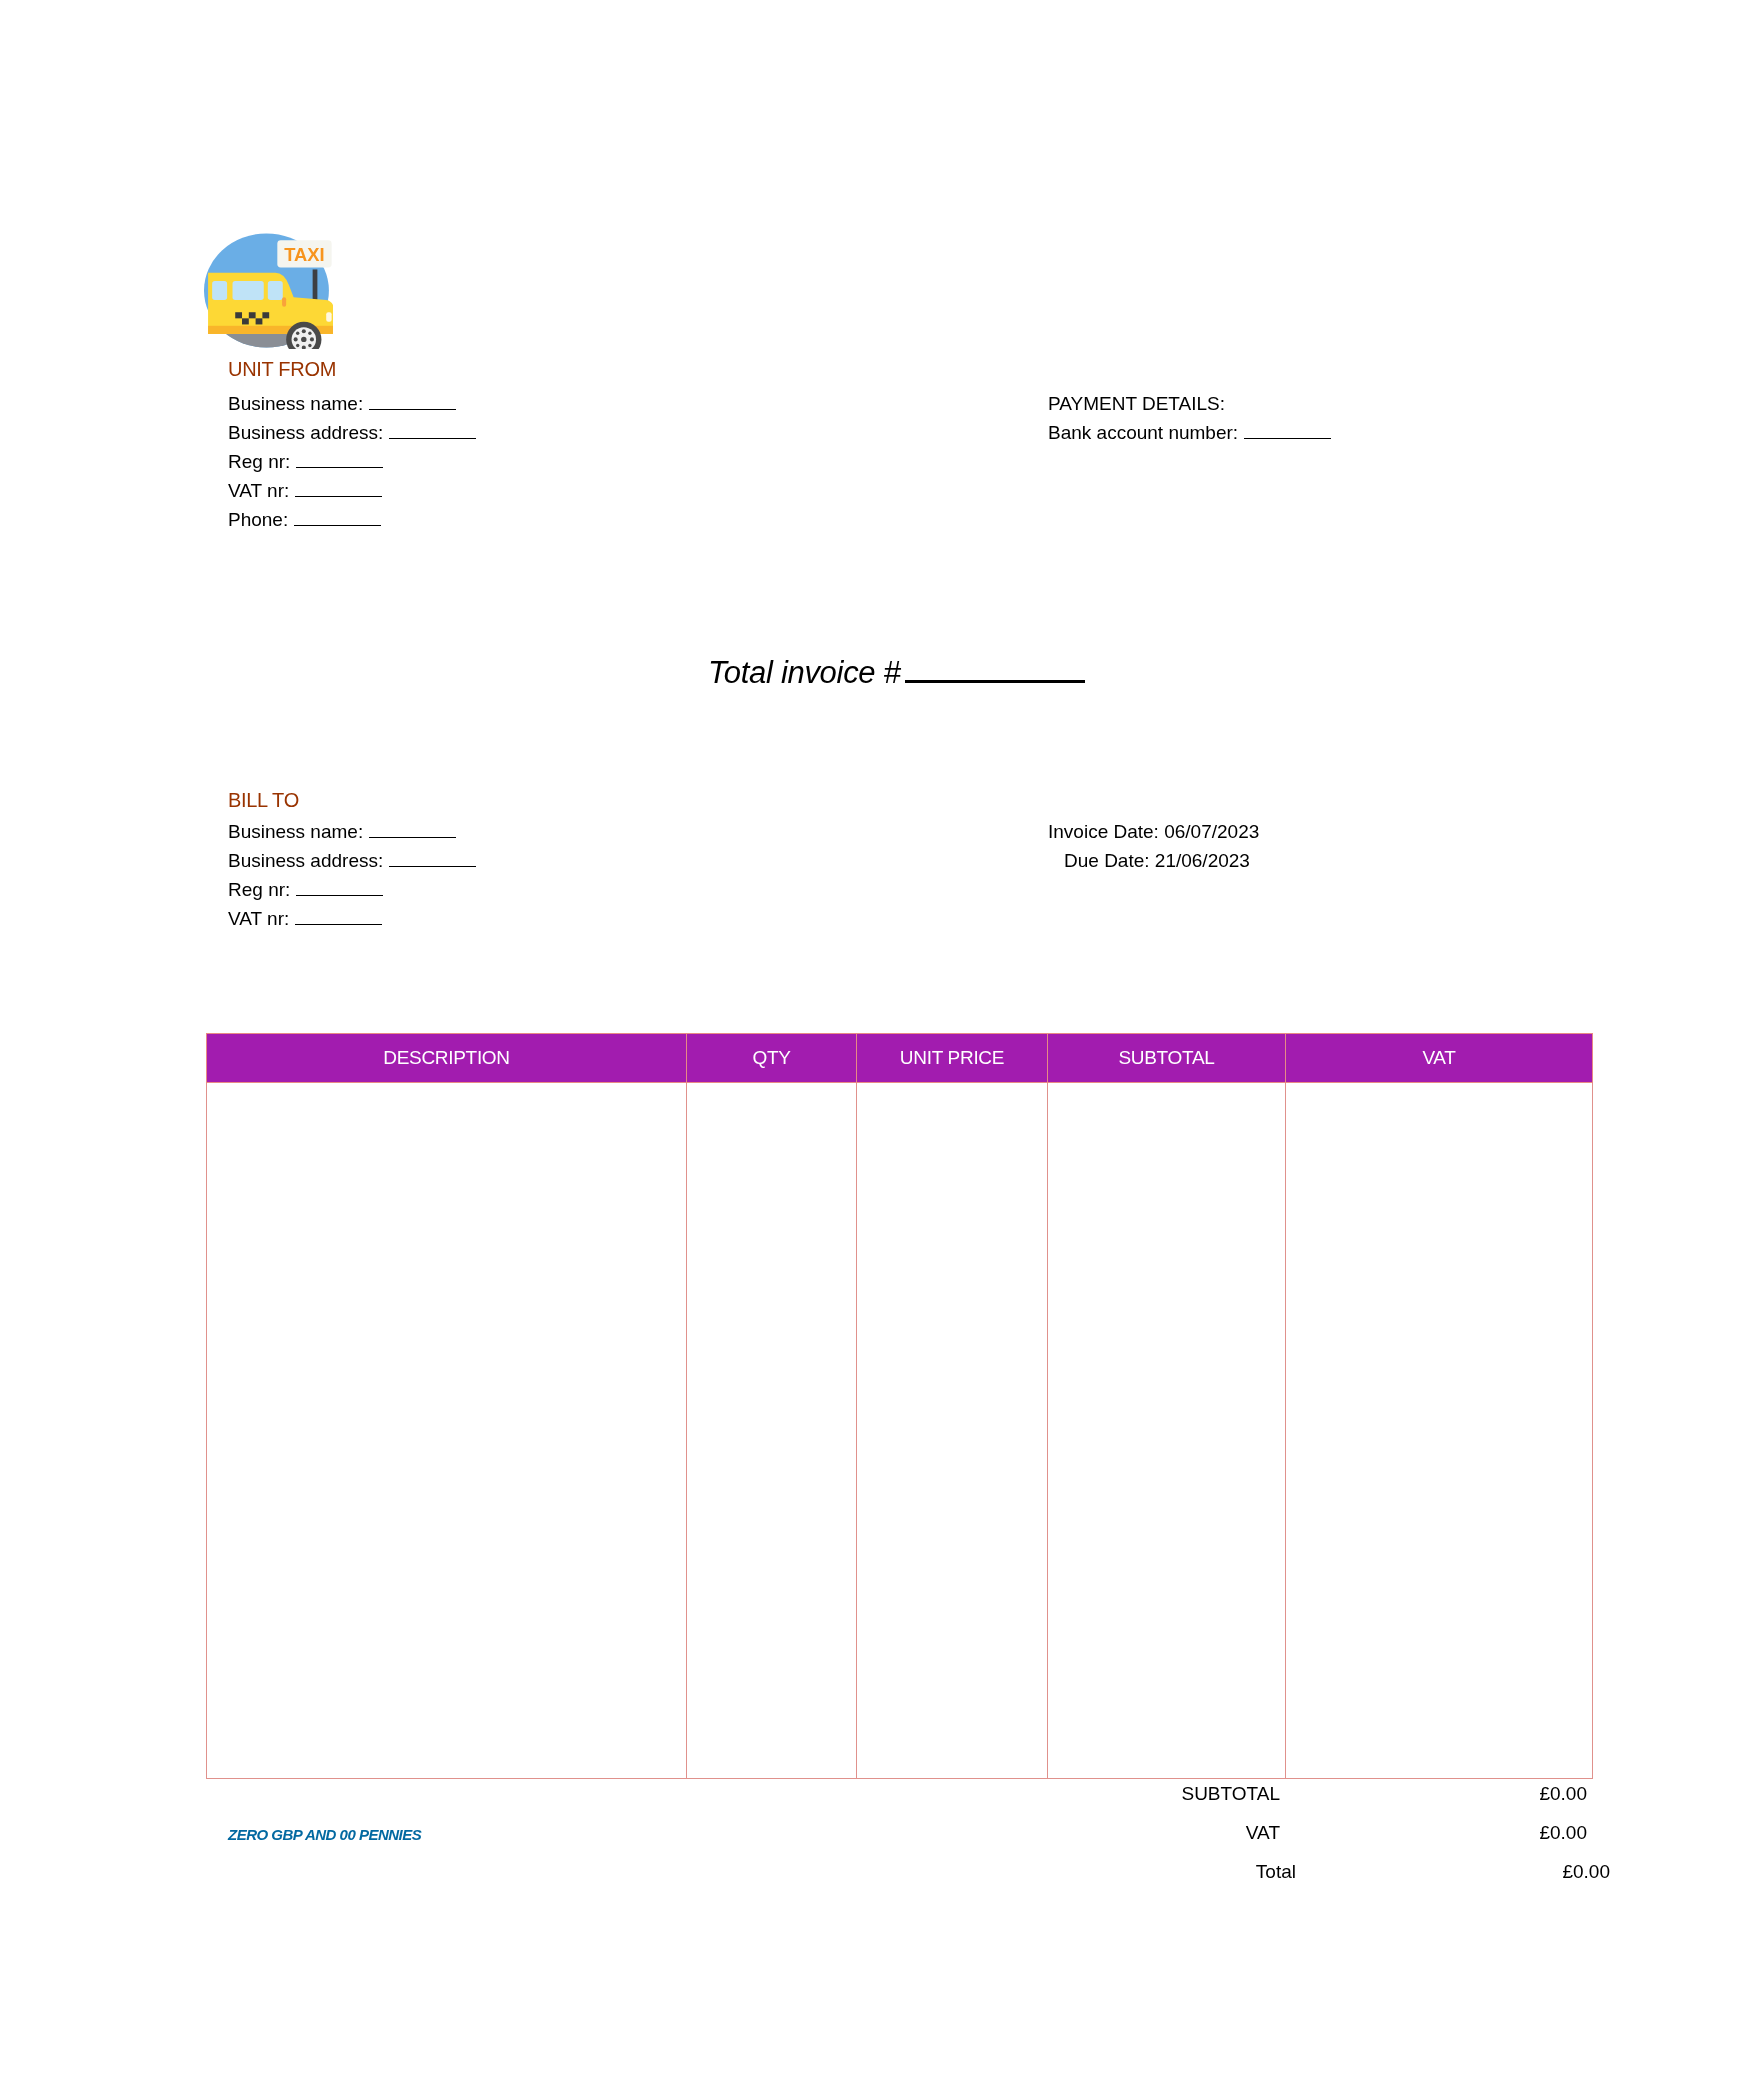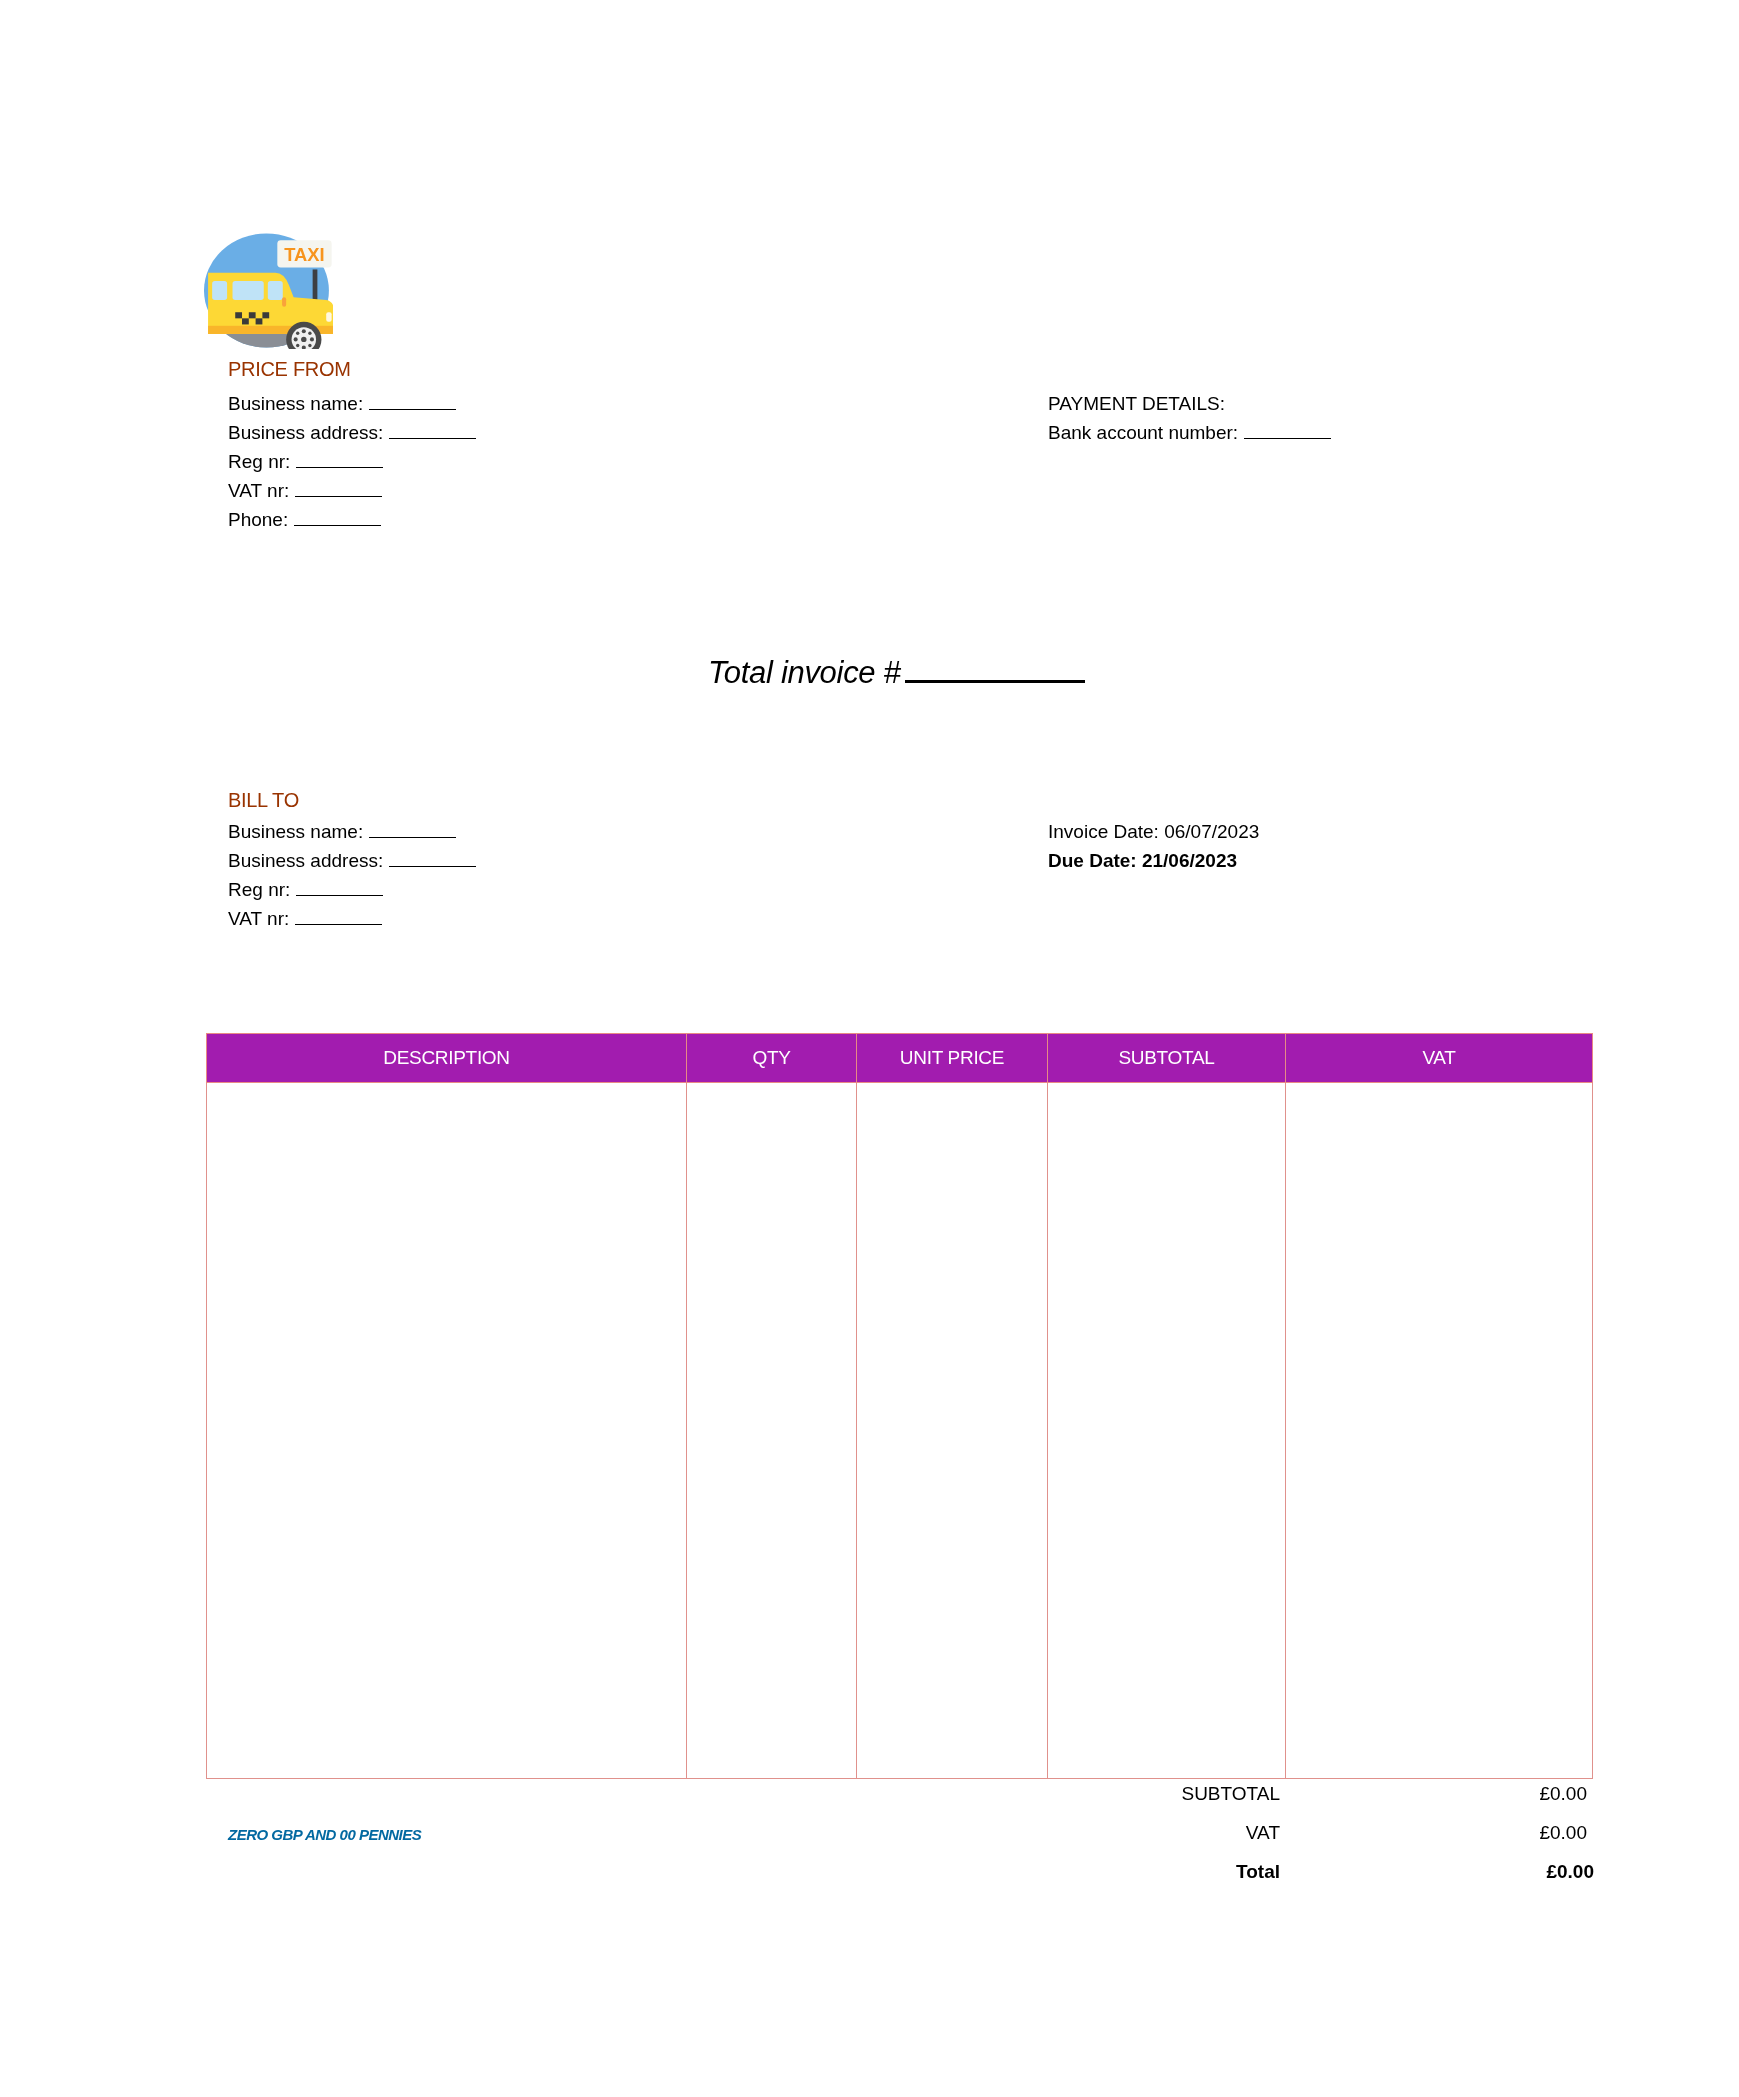--- a/index.html
+++ b/index.html
@@ -10,21 +10,21 @@
   .section-title { color: #993300; font-size: 20px; letter-spacing: -0.3px; }
   .field { font-size: 19px; line-height: 29px; white-space: nowrap; }
   .field .blank { display: inline-block; width: 87px; border-bottom: 1.4px solid #000; height: 15px; vertical-align: baseline; margin-left: 5.4px; }
   .title { left: 708px; top: 653px; font-size: 31px; font-style: italic; white-space: nowrap; letter-spacing: -0.3px; }
   .title .blank { display: inline-block; width: 180px; border-bottom: 3.4px solid #000; height: 27px; vertical-align: baseline; margin-left: 4.1px; }
   table.items { position: absolute; left: 206px; top: 1033px; width: 1386px; border-collapse: collapse; table-layout: fixed; }
   table.items th { background: #a21caf; color: #ffffff; font-weight: normal; font-size: 19px; height: 46px; border: 1.4px solid #e88a84; letter-spacing: -0.3px; text-align: center; }
   table.items td { height: 693px; border: 1.4px solid #e0918c; border-top: 1.4px solid #e88a84; }
   .totals-label { font-size: 19px; text-align: right; width: 204px; left: 1076px; }
   .totals-value { font-size: 19px; text-align: right; width: 204px; left: 1383px; }
-  .bold { font-weight: bold; }
+  .bold { font-weight: normal; margin-left: 16px; }
   .words { left: 228px; top: 1826px; font-size: 15px; font-style: italic; font-weight: bold; color: #0369a1; letter-spacing: -0.5px; }
 </style>
 </head>
 <body>
 
 <div class="abs logo">
   <svg width="129" height="117" viewBox="0 0 190 172">
     <defs>
         <clipPath id="c">
           <ellipse cx="92" cy="86" rx="92" ry="84"></ellipse>
@@ -60,21 +60,21 @@
       <circle cx="135" cy="158" r="3"></circle>
         <circle cx="159" cy="158" r="3"></circle>
       <circle cx="138" cy="149" r="2.5"></circle>
         <circle cx="156" cy="149" r="2.5"></circle>
         <circle cx="138" cy="167" r="2.5"></circle>
         <circle cx="156" cy="167" r="2.5"></circle>
     </g>
   </svg>
 </div>
 
-<div class="abs section-title" style="left:228px; top:358px;">PRICE FROM</div>
+<div class="abs section-title" style="left:228px; top:358px;">UNIT FROM</div>
 <div class="abs" style="left:228px; top:389px;">
   <div class="field"><span>Business name:</span><span class="blank"></span></div>
   <div class="field"><span>Business address:</span><span class="blank"></span></div>
   <div class="field"><span>Reg nr:</span><span class="blank"></span></div>
   <div class="field"><span>VAT nr:</span><span class="blank"></span></div>
   <div class="field"><span>Phone:</span><span class="blank"></span></div>
 </div>
 
 <div class="abs" style="left:1048px; top:389px;">
   <div class="field">PAYMENT DETAILS:</div>

